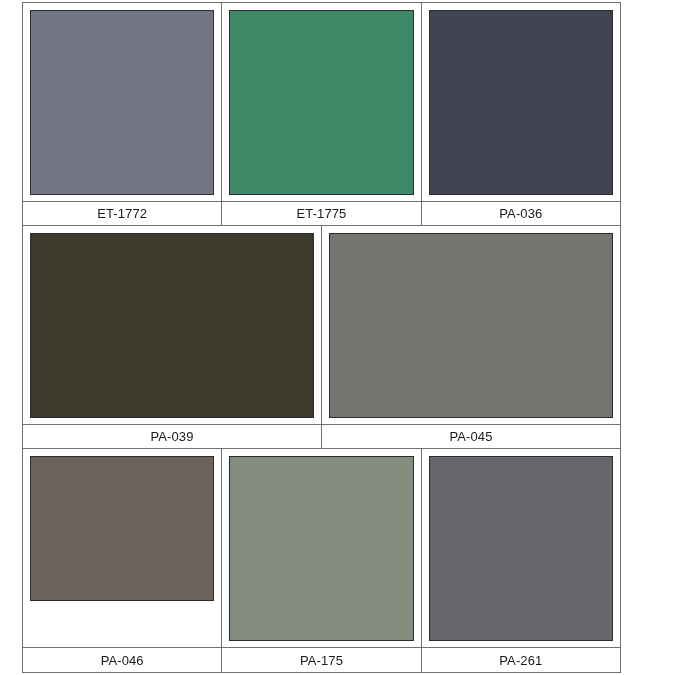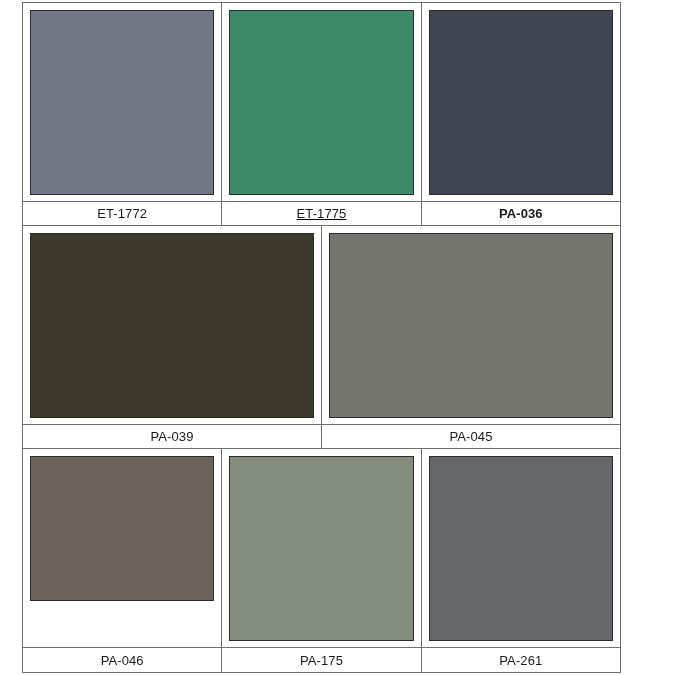--- a/index.html
+++ b/index.html
@@ -87,31 +87,31 @@
 
 <div id="swatch-chart" style="border-color: rgb(111, 111, 111);">
 
   <div class="swatch-row">
     <div class="swatch-cell" style="border-color: rgb(111, 111, 111);">
       <div class="swatch-chip-wrap">
         <div class="swatch-chip" style="background: rgb(115, 119, 133); border-color: rgb(44, 44, 44);"></div>
       </div>
       <div class="swatch-label" style="border-color: rgb(111, 111, 111); color: rgb(26, 26, 26);">ET-1772</div>
     </div>
-    <div class="swatch-cell" style="border-color: rgb(111, 111, 111); text-decoration: underline;">
+    <div class="swatch-cell" style="border-color: rgb(111, 111, 111);">
       <div class="swatch-chip-wrap">
         <div class="swatch-chip" style="background: rgb(62, 138, 104); border-color: rgb(44, 44, 44);"></div>
       </div>
       <div class="swatch-label" style="border-color: rgb(111, 111, 111); color: rgb(26, 26, 26);">ET-1775</div>
     </div>
     <div class="swatch-cell" style="border-color: rgb(111, 111, 111);">
       <div class="swatch-chip-wrap">
         <div class="swatch-chip" style="background: rgb(65, 69, 82); border-color: rgb(44, 44, 44);"></div>
       </div>
-      <div class="swatch-label" style="border-color: rgb(111, 111, 111); color: rgb(26, 26, 26); font-weight: bold;">PA-036</div>
+      <div class="swatch-label" style="border-color: rgb(111, 111, 111); color: rgb(26, 26, 26);">PA-036</div>
     </div>
   </div>
 
   <div class="swatch-row">
     <div class="swatch-cell" style="border-color: rgb(111, 111, 111); text-align: center;">
       <div class="swatch-chip-wrap">
         <div class="swatch-chip" style="background: rgb(61, 58, 44); border-color: rgb(44, 44, 44);"></div>
       </div>
       <div class="swatch-label" style="border-color: rgb(111, 111, 111); color: rgb(26, 26, 26);">PA-039</div>
     </div>

